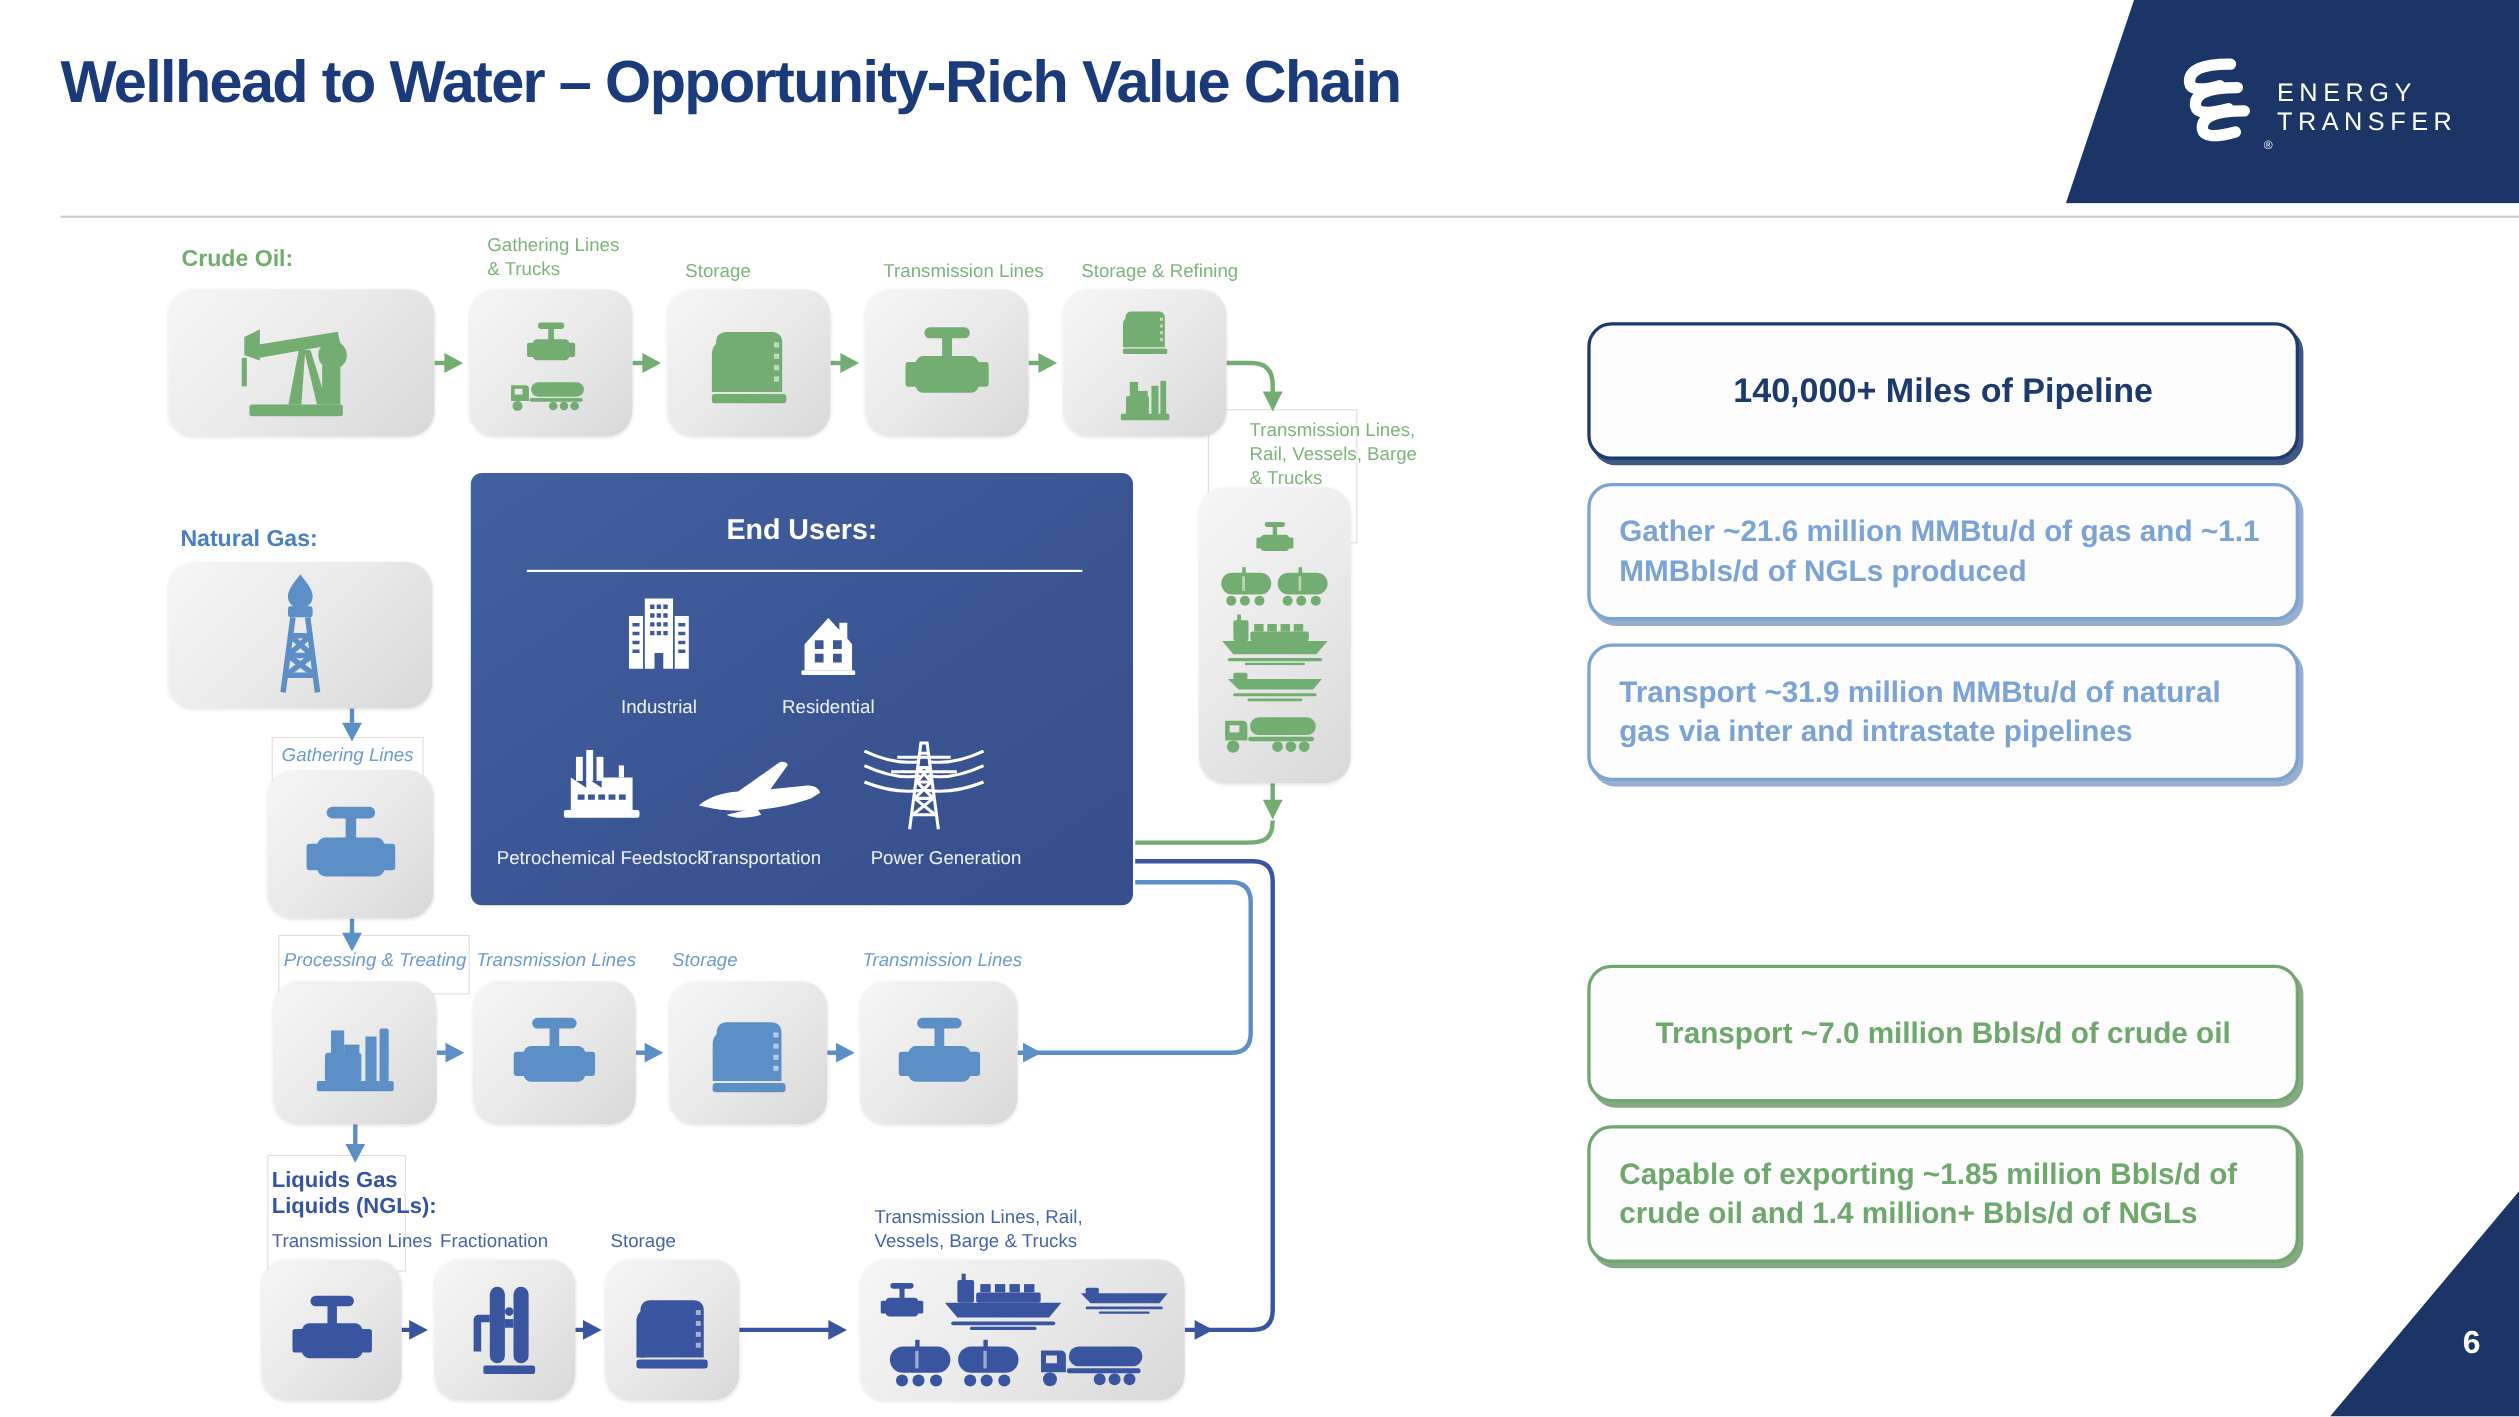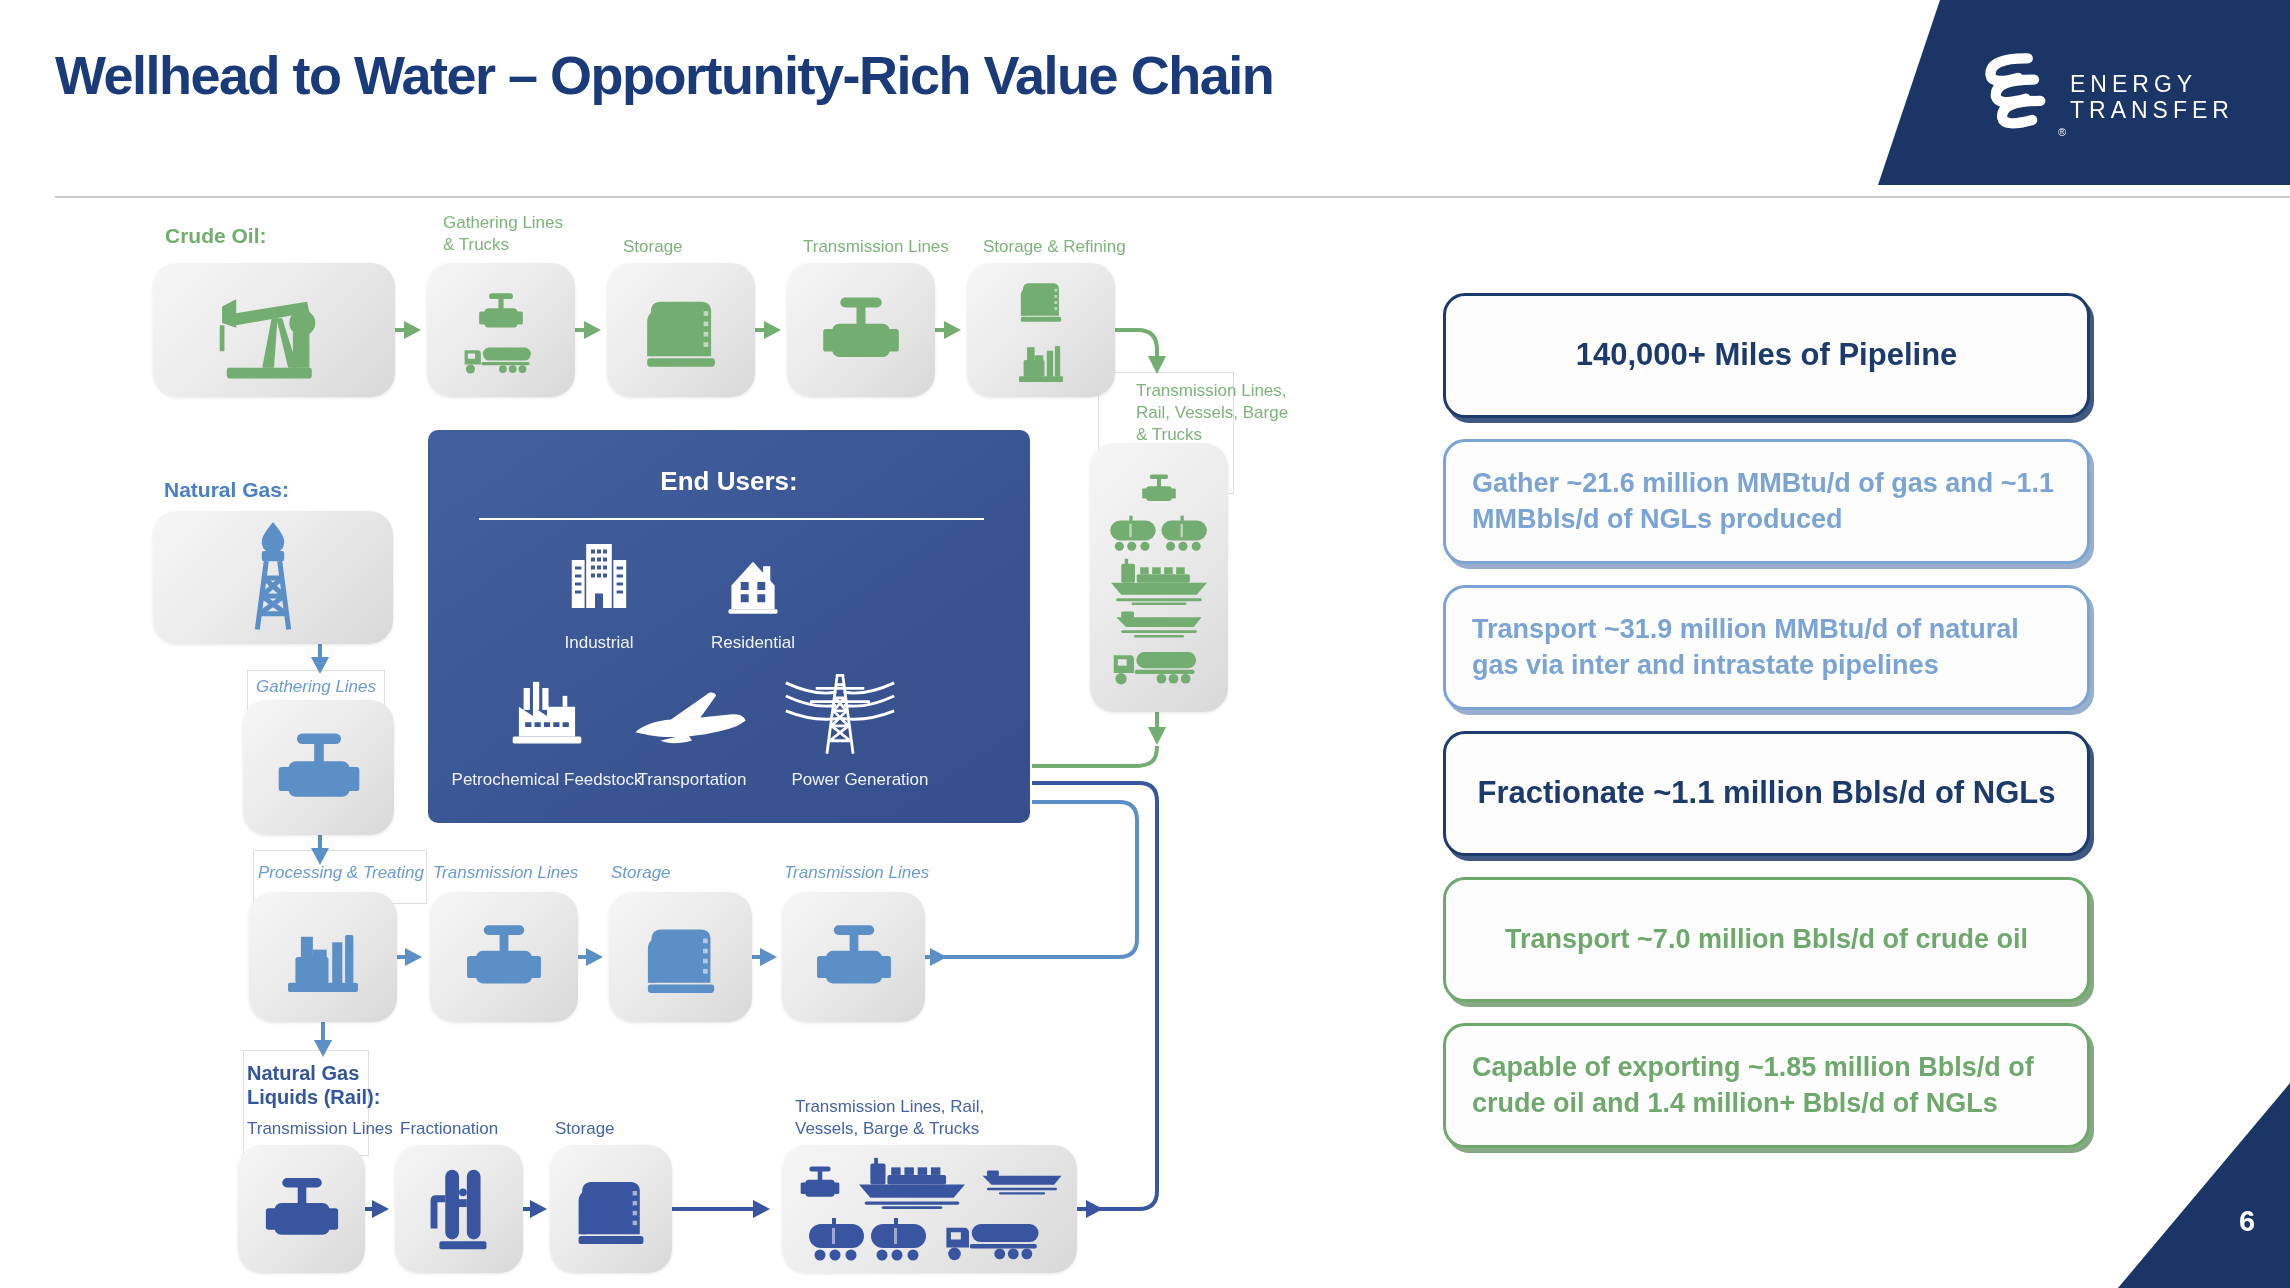--- a/index.html
+++ b/index.html
@@ -351,21 +351,21 @@
     <svg class="ic" width="92" height="92">
         <use href="#sym-tank"></use>
       </svg>
   </div>
   <div class="gbox c-blue" style="left:782px;top:892px;width:143px;height:130px">
     <svg class="ic" width="88" height="88">
         <use href="#sym-valve"></use>
       </svg>
   </div>
 
-  <div class="slab sec-dark" style="left:247px;top:1062px;width:160px;font-size:20px">Natural Gas Liquids (Rail):</div>
+  <div class="slab sec-dark" style="left:247px;top:1062px;width:160px;font-size:20px">Liquids Gas Liquids (NGLs):</div>
   <div class="flab lab-dark" style="left:247px;top:1118px">Transmission Lines</div>
   <div class="flab lab-dark" style="left:400px;top:1118px">Fractionation</div>
   <div class="flab lab-dark" style="left:555px;top:1118px">Storage</div>
   <div class="flab lab-dark" style="left:795px;top:1096px;width:215px">Transmission Lines, Rail, Vessels, Barge &amp; Trucks</div>
 
   <div class="gbox c-dark" style="left:238px;top:1145px;width:127px;height:128px">
     <svg class="ic" width="86" height="86">
         <use href="#sym-valve"></use>
       </svg>
   </div>
@@ -433,23 +433,20 @@
 
   <div class="stat navy" style="top:293px">
       <span>140,000+ Miles of Pipeline</span>
     </div>
   <div class="stat lblue" style="top:439px">
       <span>Gather ~21.6 million MMBtu/d of gas and ~1.1 MMBbls/d of NGLs produced</span>
     </div>
   <div class="stat lblue" style="top:585px">
       <span>Transport ~31.9 million MMBtu/d of natural gas via inter and intrastate pipelines</span>
     </div>
-  <div class="stat navy" style="top:731px">
-      <span>Fractionate ~1.1 million Bbls/d of NGLs</span>
-    </div>
   <div class="stat green" style="top:877px">
       <span>Transport ~7.0 million Bbls/d of crude oil</span>
     </div>
   <div class="stat green" style="top:1023px">
       <span>Capable of exporting ~1.85 million Bbls/d of crude oil and 1.4 million+ Bbls/d of NGLs</span>
     </div>
 
 </div>
 
 </body></html>

